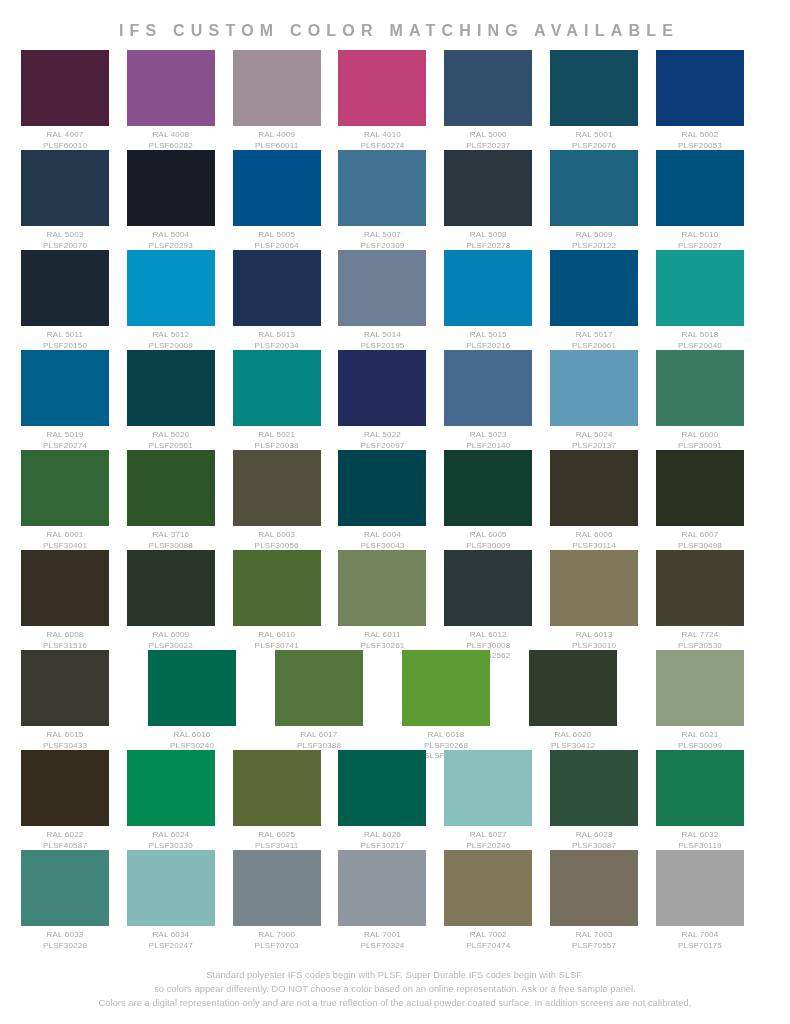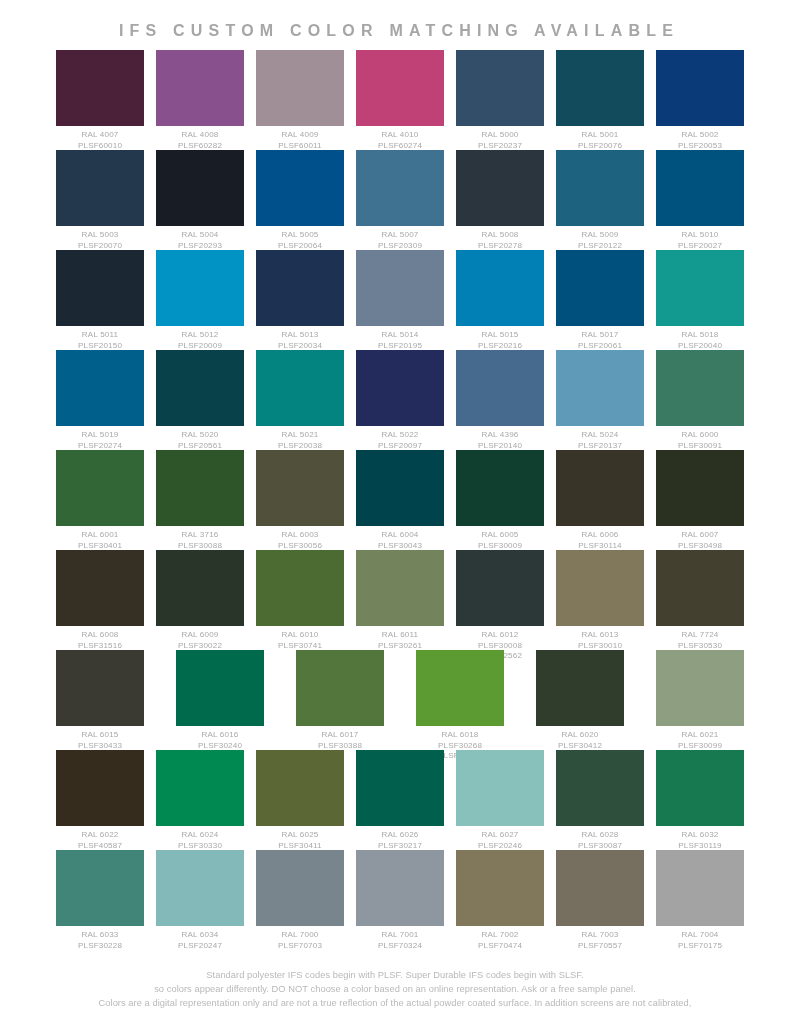--- a/index.html
+++ b/index.html
@@ -26,21 +26,21 @@
     font-weight: bold;
     letter-spacing: 6.2px;
     color: #a6a6a6;
     padding-top: 22px;
     padding-left: 8px;
     margin: 0 0 10px 0;
     white-space: nowrap;
     font-family: "Liberation Sans", sans-serif;
   }
   .grid {
-    padding: 0 46px 0 56px;
+    padding: 0 46px 0 21px;
     box-sizing: border-box;
   }
   .row {
     display: flex;
     justify-content: space-between;
     align-items: flex-start;
     margin-bottom: 0px;
   }
   .cell {
     width: 88px;
@@ -279,21 +279,21 @@
         <div class="cell">
           <div class="swatch" style="background-color: rgb(34, 43, 92);"></div>
           <div class="labels">
             <span class="lbl">RAL 5022</span>
             <span class="lbl">PLSF20097</span>
           </div>
         </div>
         <div class="cell">
           <div class="swatch" style="background-color: rgb(70, 106, 141);"></div>
           <div class="labels">
-            <span class="lbl">RAL 4396</span>
+            <span class="lbl">RAL 5023</span>
             <span class="lbl">PLSF20140</span>
           </div>
         </div>
         <div class="cell">
           <div class="swatch" style="background-color: rgb(95, 154, 184);"></div>
           <div class="labels">
             <span class="lbl">RAL 5024</span>
             <span class="lbl">PLSF20137</span>
           </div>
         </div>

